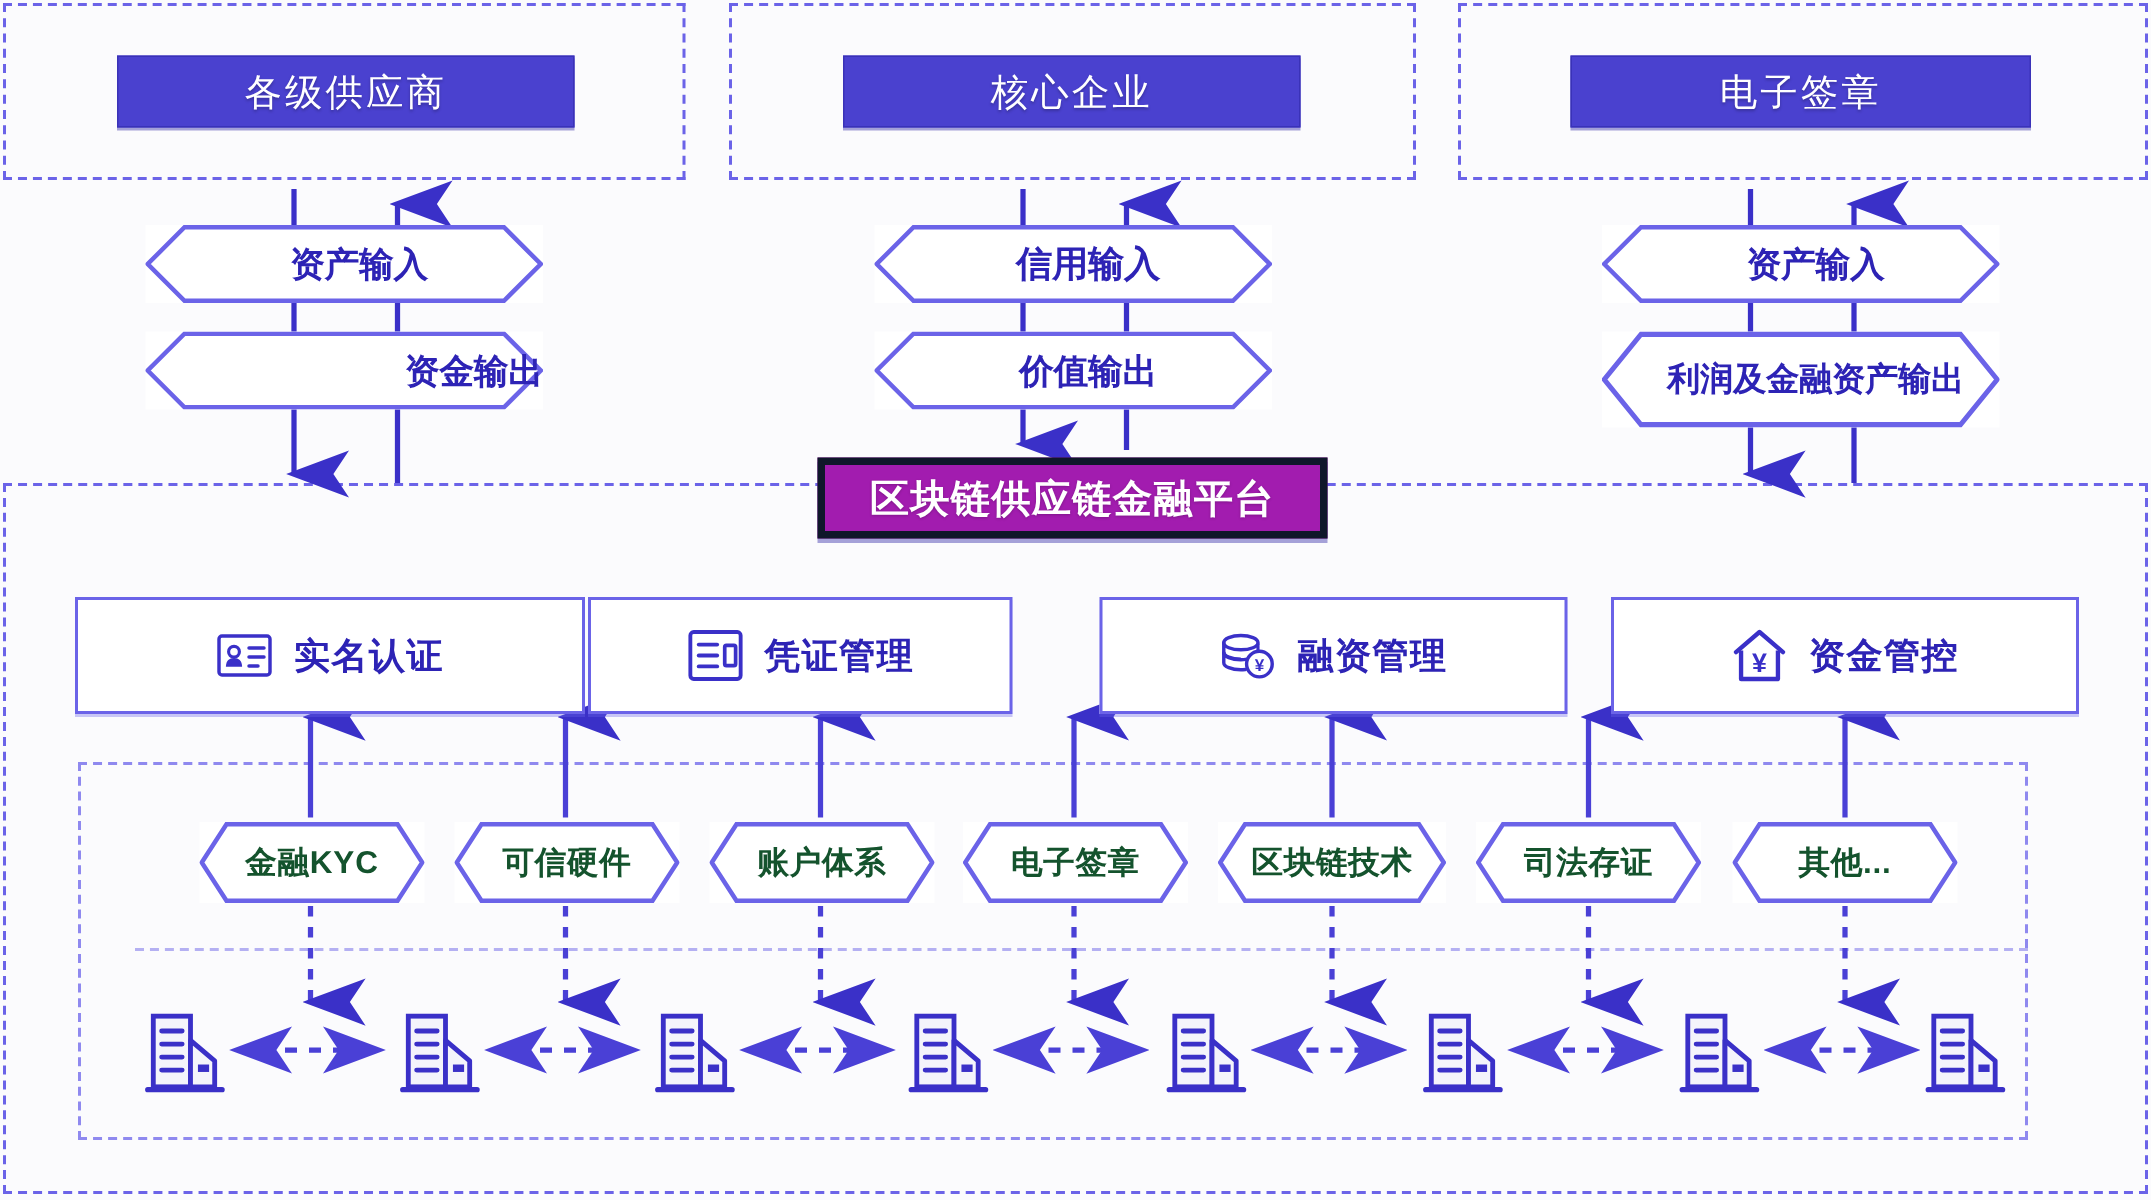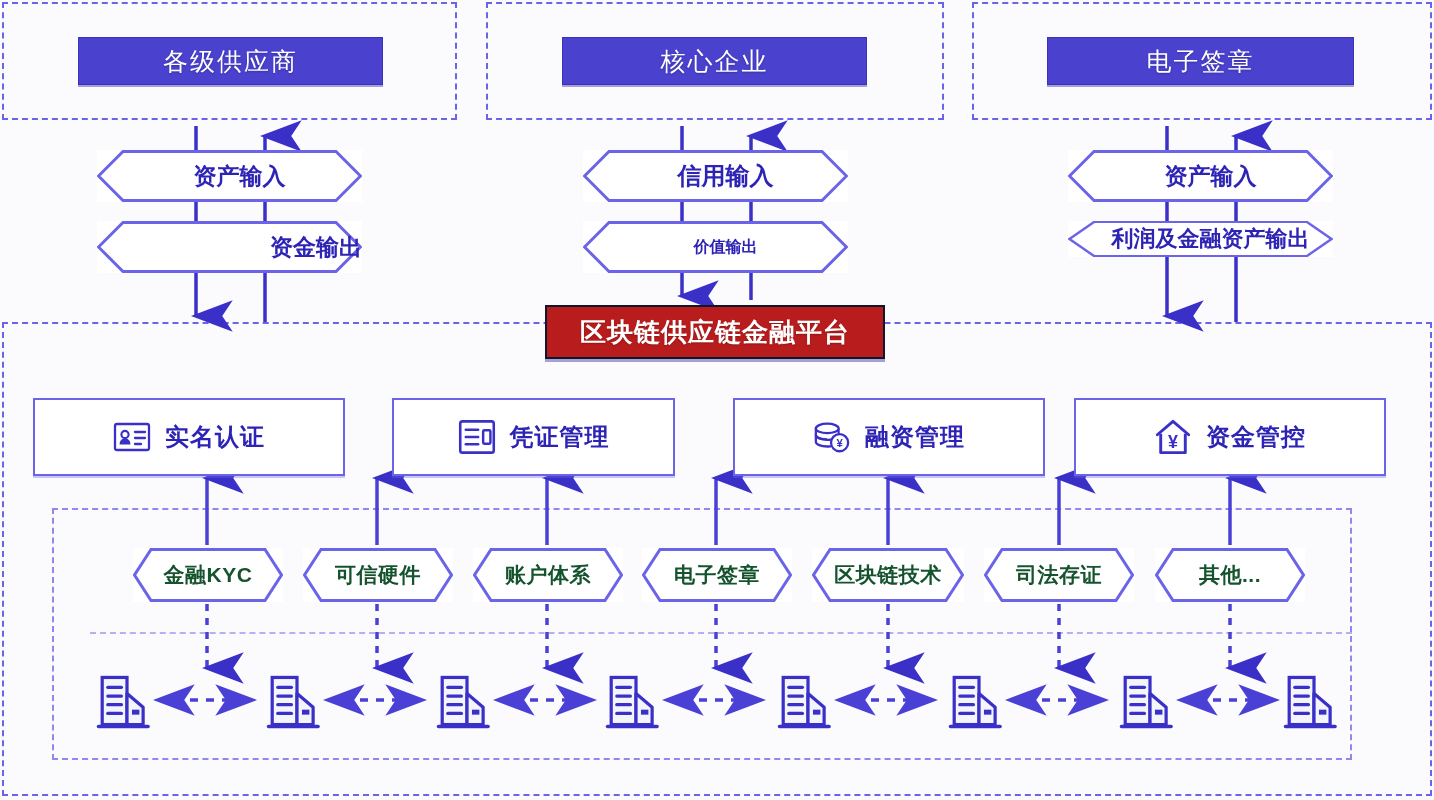--- a/index.html
+++ b/index.html
@@ -38,22 +38,22 @@
     letter-spacing: 2px;
     display: flex;
     align-items: center;
     justify-content: center;
     text-shadow: 0 1px 2px rgba(0,0,0,.25);
   }
 
   
   .platform-bar {
     position: absolute;
-    background: #b91c1c;
-    border: 2px solid #0f172a;
+    background: #a21caf;
+    border: 5px solid #0f172a;
     box-shadow: 0 3px 0 rgba(60,50,170,.45);
     color: #ffffff;
     font-size: 26px;
     font-weight: bold;
     letter-spacing: 1px;
     display: flex;
     align-items: center;
     justify-content: center;
     z-index: 20;
     text-shadow: 0 1px 2px rgba(0,0,0,.22);
@@ -189,45 +189,45 @@
     </svg>
     <span class="hextext">资金输出</span>
   </div>
 
   <div class="hexchip" style="left:583px; top:150px; width:265px; height:52px; font-size:24px;">
     <svg class="hexsvg" viewBox="0 0 265 52" preserveAspectRatio="none">
       <polygon points="26,1.5 239,1.5 263.5,26 239,50.5 26,50.5 1.5,26" fill="#ffffff" stroke="#6b63e8" stroke-width="3"></polygon>
     </svg>
     <span class="hextext">信用输入</span>
   </div>
-  <div class="hexchip" style="left:583px; top:221px; width:265px; height:52px; font-size:16px;">
+  <div class="hexchip" style="left:583px; top:221px; width:265px; height:52px; font-size:23px;">
     <svg class="hexsvg" viewBox="0 0 265 52" preserveAspectRatio="none">
       <polygon points="26,1.5 239,1.5 263.5,26 239,50.5 26,50.5 1.5,26" fill="#ffffff" stroke="#6b63e8" stroke-width="3"></polygon>
     </svg>
     <span class="hextext">价值输出</span>
   </div>
 
   <div class="hexchip" style="left:1068px; top:150px; width:265px; height:52px; font-size:23px;">
     <svg class="hexsvg" viewBox="0 0 265 52" preserveAspectRatio="none">
       <polygon points="26,1.5 239,1.5 263.5,26 239,50.5 26,50.5 1.5,26" fill="#ffffff" stroke="#6b63e8" stroke-width="3"></polygon>
     </svg>
     <span class="hextext">资产输入</span>
   </div>
-  <div class="hexchip" style="left:1068px; top:221px; width:265px; height:36px; font-size:22px;">
+  <div class="hexchip" style="left:1068px; top:221px; width:265px; height:64px; font-size:22px;">
     <svg class="hexsvg" viewBox="0 0 265 52" preserveAspectRatio="none">
       <polygon points="26,1.5 239,1.5 263.5,26 239,50.5 26,50.5 1.5,26" fill="#ffffff" stroke="#6b63e8" stroke-width="3"></polygon>
     </svg>
     <span class="hextext">利润及金融资产输出</span>
   </div>
 
   <div class="group-box" style="left:2px; top:322px; width:1430px; height:474px;"></div>
 
   <div class="platform-bar" style="left:545px; top:305px; width:340px; height:54px;">区块链供应链金融平台</div>
 
-  <div class="service-box" style="left:33px; top:398px; width:312px; height:78px;">
+  <div class="service-box" style="left:50px; top:398px; width:340px; height:78px;">
     <span>
       <svg class="svc-icon" viewBox="0 0 38 30">
         <rect x="2" y="2" width="34" height="26" rx="2" fill="none" stroke="#3a30c8" stroke-width="2.3"></rect>
         <circle cx="12" cy="12.5" r="3.6" fill="none" stroke="#3a30c8" stroke-width="2.1"></circle>
         <path d="M6.6,22.5 C6.6,18.4 9,16.6 12,16.6 C15,16.6 17.4,18.4 17.4,22.5 Z" fill="#3a30c8"></path>
         <line x1="22" y1="10" x2="32" y2="10" stroke="#3a30c8" stroke-width="2.3" stroke-linecap="round"></line>
         <line x1="22" y1="16" x2="32" y2="16" stroke="#3a30c8" stroke-width="2.3" stroke-linecap="round"></line>
         <line x1="22" y1="22" x2="28" y2="22" stroke="#3a30c8" stroke-width="2.3" stroke-linecap="round"></line>
       </svg>
     </span>

